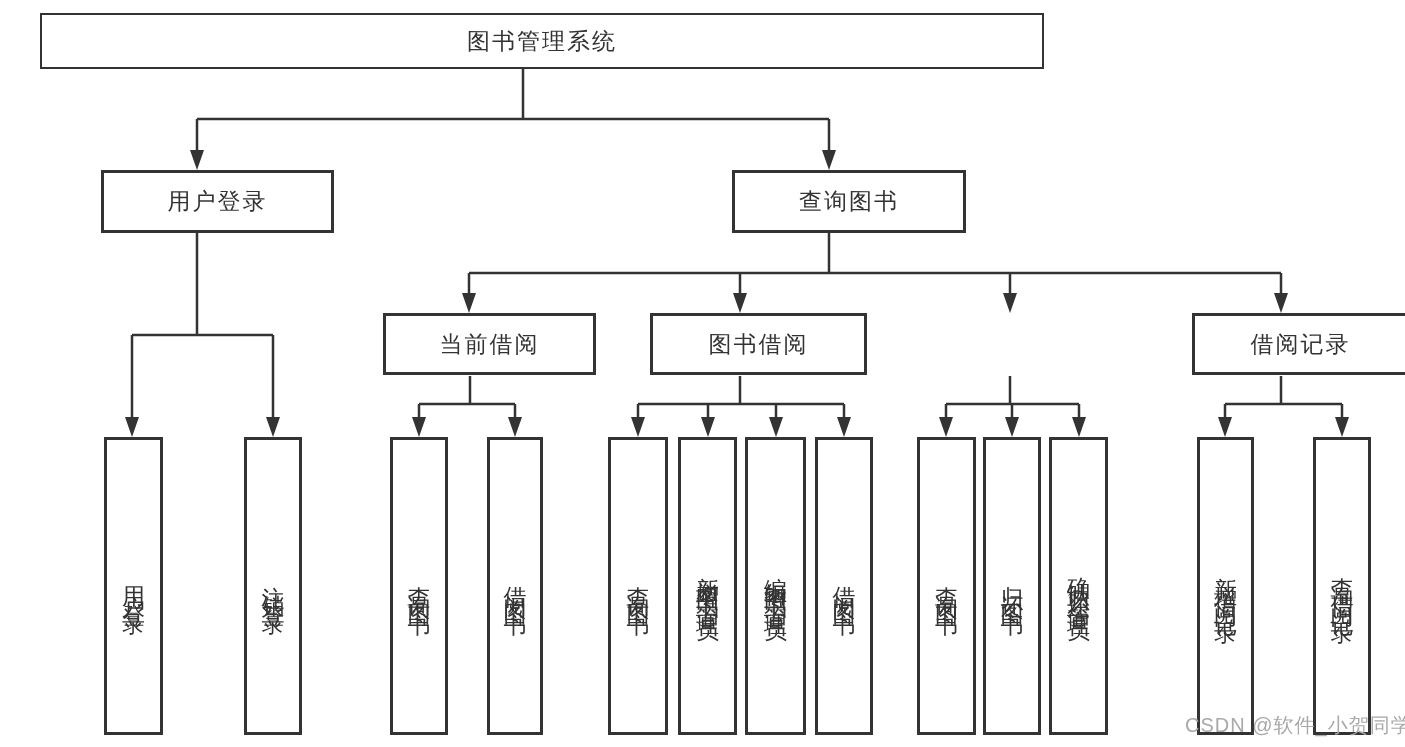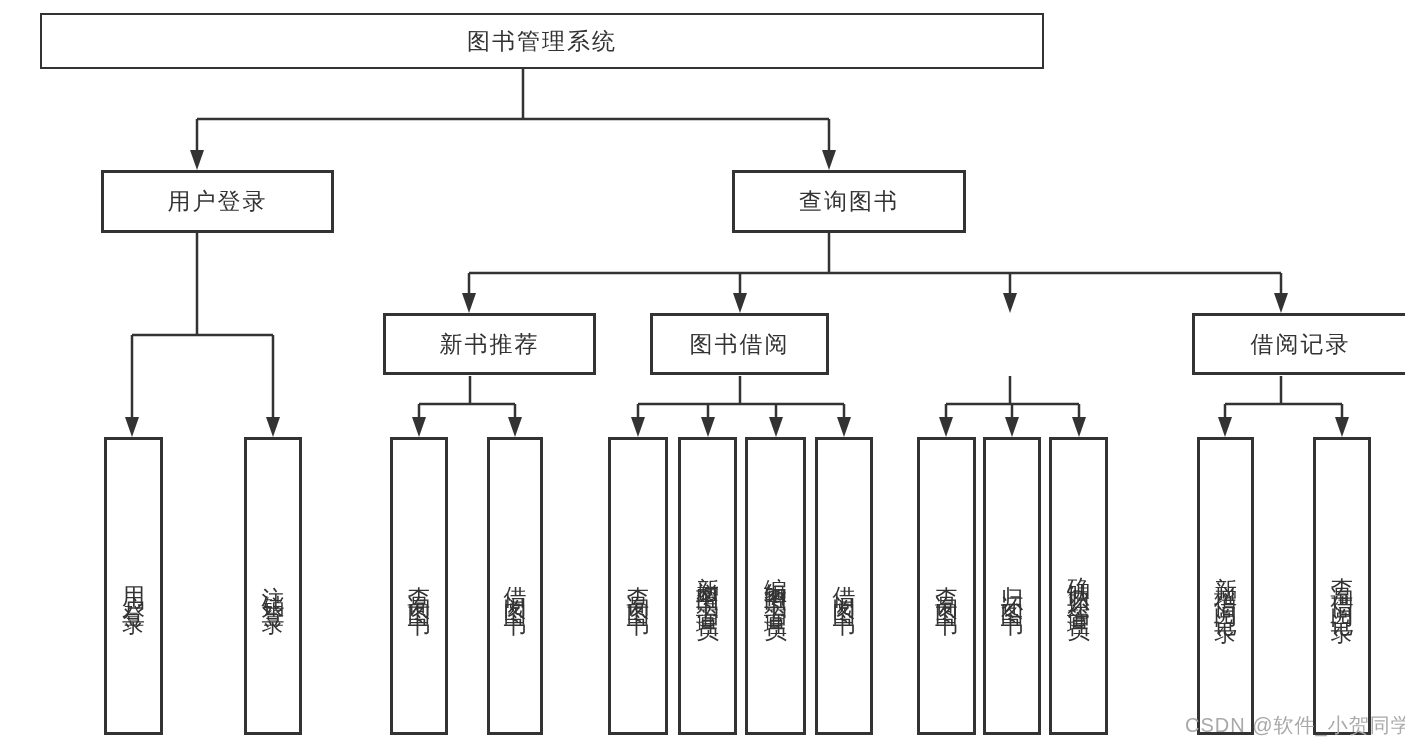--- a/index.html
+++ b/index.html
@@ -69,22 +69,22 @@
       <polygon points="1218,417 1232,417 1225,437"></polygon>
       <polygon points="1335,417 1349,417 1342,437"></polygon>
     </g>
   </svg>
 
   <div class="box root h-label" style="left:21px;top:13px;width:1004px;height:56px;">图书管理系统</div>
 
   <div class="box h-label" style="left:82px;top:170px;width:233px;height:63px;">用户登录</div>
   <div class="box h-label" style="left:713px;top:170px;width:234px;height:63px;">查询图书</div>
 
-  <div class="box lvl3 h-label" style="left:364px;width:213px;">新书推荐</div>
-  <div class="box lvl3 h-label" style="left:631px;width:179px;">图书借阅</div>
+  <div class="box lvl3 h-label" style="left:364px;width:213px;">当前借阅</div>
+  <div class="box lvl3 h-label" style="left:631px;width:217px;">图书借阅</div>
   <div class="box lvl3 h-label" style="left:1173px;width:217px;">借阅记录</div>
 
   <div class="box leaf v-label" style="left:104px;width:59px;">用户登录</div>
   <div class="box leaf v-label" style="left:244px;width:58px;">注销登录</div>
 
   <div class="box leaf v-label" style="left:390px;width:58px;">查询图书</div>
   <div class="box leaf v-label" style="left:487px;width:56px;">借阅图书</div>
 
   <div class="box leaf v-label" style="left:608px;width:60px;">查询图书</div>
   <div class="box leaf v-label long" style="left:678px;width:59px;">新增图书（管理员）</div>

